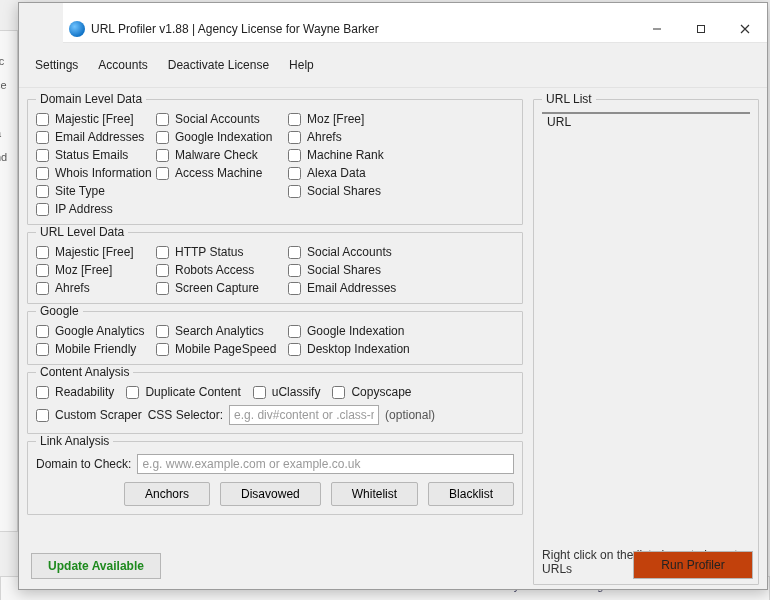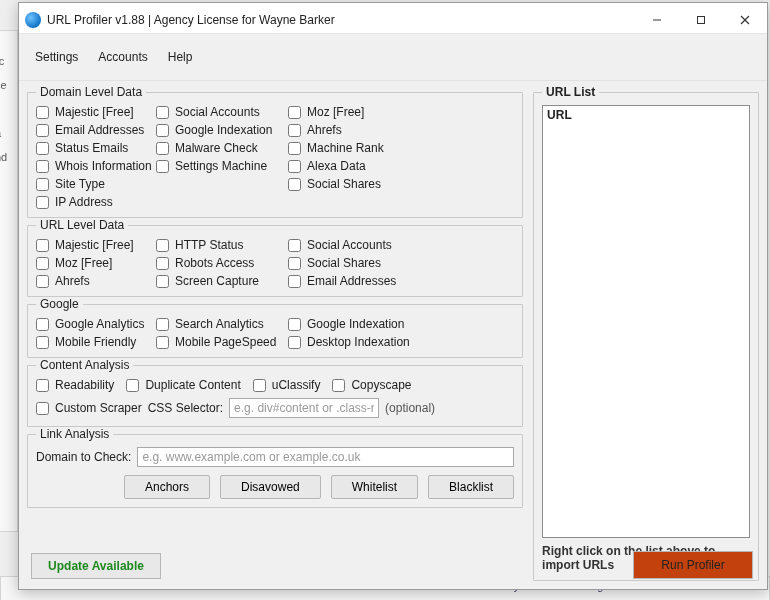--- a/index.html
+++ b/index.html
@@ -3,32 +3,32 @@
 <meta charset="utf-8">
 <style>
   html, body { margin:0; padding:0; font-family: "Segoe UI", Tahoma, Arial, sans-serif; font-size:12px; color:#222; background:#e9e9e9; }
   .desktop { position:relative; width:770px; height:600px; background:#efefef; overflow:hidden; }
   .bg-fragment { position:absolute; background:#f7f7f7; border:1px solid #d4d4d4; }
   .bg-left { left:-8px; top:30px; width:24px; height:500px; }
   .bg-bottom { left:0; bottom:-6px; width:770px; height:30px; color:#446; font-size:11px; padding:3px 0 0 450px; box-sizing:border-box; }
   
   .window { position:absolute; left:18px; top:2px; width:748px; height:586px; background:#f0f0f0; border:1px solid #9b9b9b; box-shadow:0 3px 14px rgba(0,0,0,.25); display:flex; flex-direction:column; }
   
-  .titlebar { height:26px; background:#fff; display:flex; align-items:center; padding:4px 0 0 6px; border-bottom:1px solid #e5e5e5;}
+  .titlebar { height:26px; background:#fff; display:flex; align-items:center; padding:13px 0 0 6px; border-bottom:1px solid #e5e5e5;margin-left:44px;}
   .app-icon { width:16px; height:16px; border-radius:50%; background: radial-gradient(circle at 35% 35%, #6fc3ff 0%, #1274c7 70%); margin-right:6px; }
   .title-text { flex:0 0 auto; font-size:12px; color:#222; }
   .title-spacer { flex:1 1 auto; }
   .win-btn { width:44px; height:26px; display:flex; align-items:center; justify-content:center; color:#333; }
 
   .menubar { height:22px; background:#f0f0f0; display:flex; align-items:center; padding:12px 6px; gap:0; border-bottom:1px solid #e2e2e2;}
   .menu-item { padding:3px 10px; color:#222; }
 
   .content { flex:1 1 auto; display:flex; padding:4px 8px 8px 8px; gap:10px; }
   .left-col { flex:0 0 396px; display:flex; flex-direction:column; }
-  .right-col { flex:1 1 auto; display:flex; flex-direction:column;font-weight:bold; }
+  .right-col { flex:1 1 auto; display:flex; flex-direction:column; }
 
   fieldset.group { border:1px solid #c9c9c9; border-radius:1px; margin:0; padding:6px 8px 8px 8px; background:#f0f0f0; }
   fieldset.group > legend { padding:0 4px; color:#222; font-size:12px; }
   .grid3 { display:grid; grid-template-columns: 118px 130px 146px; column-gap:2px; row-gap:4px; }
   .cb { display:flex; align-items:center; gap:6px; white-space:nowrap; }
   .cb input[type=checkbox]{ width:13px; height:13px; margin:0; accent-color:#555; }
   .cb label { color:#222; }
 
   .content-analysis-row1 { display:flex; align-items:center; gap:12px; flex-wrap:wrap; margin-bottom:6px;}
   .content-analysis-row2 { display:flex; align-items:center; gap:6px; }
@@ -85,20 +85,21 @@
       <div class="win-btn close">
         <svg width="10" height="10" viewBox="0 0 10 10">
             <path d="M1 1 L9 9 M9 1 L1 9" stroke="#333" stroke-width="1.2"></path>
           </svg>
       </div>
     </div>
 
     <div class="menubar">
       <div class="menu-item">Settings</div>
       <div class="menu-item">Accounts</div>
+      <div class="menu-item">Deactivate License</div>
       <div class="menu-item">Help</div>
     </div>
 
     <div class="content">
       <div class="left-col">
 
         <fieldset class="group">
           <legend>Domain Level Data</legend>
           <div class="grid3" id="grid-domain">
               <span class="cb">
@@ -136,21 +137,21 @@
               <span class="cb">
                 <input type="checkbox" style="">
                 <label>Machine Rank</label>
               </span>
               <span class="cb">
                 <input type="checkbox" style="">
                 <label>Whois Information</label>
               </span>
               <span class="cb">
                 <input type="checkbox" style="">
-                <label>Settings Machine</label>
+                <label>Access Machine</label>
               </span>
               <span class="cb">
                 <input type="checkbox" style="">
                 <label>Alexa Data</label>
               </span>
               <span class="cb">
                 <input type="checkbox" style="">
                 <label>Site Type</label>
               </span>
               <span class="cb"></span>

